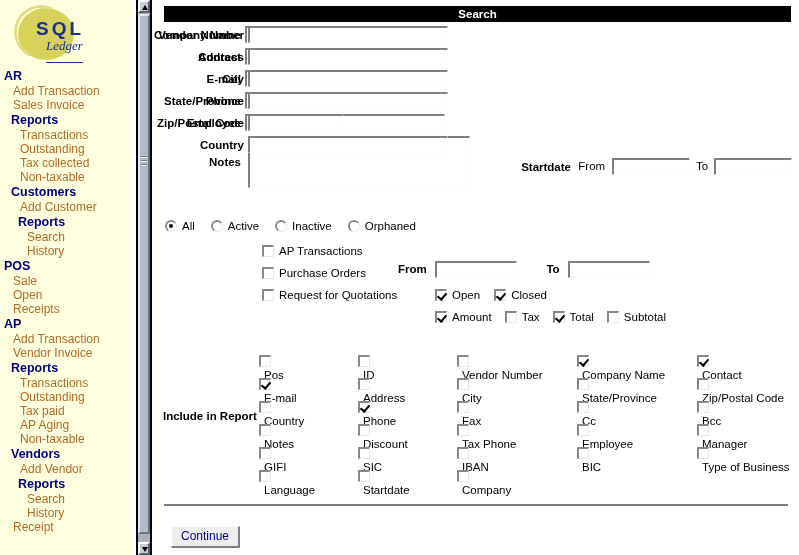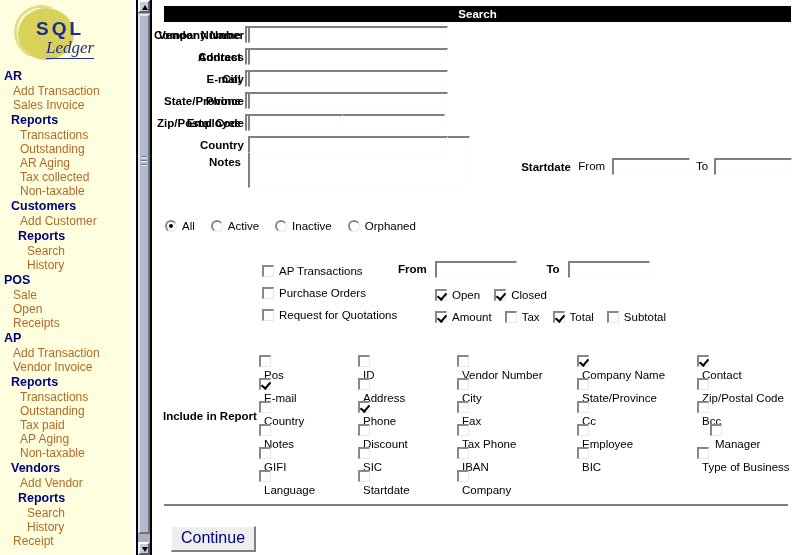--- a/index.html
+++ b/index.html
@@ -61,24 +61,24 @@
     font-weight: bold;
     font-size: 19px;
     letter-spacing: 3px;
     color: #1a2f8f;
   }
   #logo-ledger {
     position: absolute;
     left: 38px; top: 38px;
     font-family: "Liberation Serif", serif;
     font-style: italic;
-    font-size: 17px;
+    font-size: 13px;
     color: #1a2f8f;
     border-bottom: 1px solid #1a2f8f;
-    padding-bottom: 0px;
+    padding-bottom: 8px;
   }
   .nav {
     padding: 0 0 0 0;
     margin: 0;
   }
   .nav-head {
     font-weight: bold;
     color: #00007a;
     font-size: 12.5px;
     line-height: 14px;
@@ -265,21 +265,21 @@
   #continue-btn {
     position: absolute;
     left: 19px; top: 526px;
     padding: 2px 9px 3px 9px;
     background: #eeeeee;
     border-top: 1px solid #ffffff;
     border-left: 1px solid #ffffff;
     border-right: 2px solid #808080;
     border-bottom: 2px solid #808080;
     font-family: "Liberation Sans", sans-serif;
-    font-size: 16px;
+    font-size: 12px;
     color: #000080;
     cursor: pointer;
   }
 </style>
 </head>
 <body>
 
 <div id="app">
 
   <div id="sidebar">
@@ -289,21 +289,20 @@
       <div id="logo-sql">SQL</div>
       <div id="logo-ledger">Ledger</div>
     </div>
     <div class="nav" id="nav-list">
         <div class="nav-head">AR</div>
         <div class="nav-link">Add Transaction</div>
         <div class="nav-link">Sales Invoice</div>
         <div class="nav-head lvl2">Reports</div>
         <div class="nav-link lvl3">Transactions</div>
         <div class="nav-link lvl3">Outstanding</div>
-        <div class="nav-link lvl3">AR Aging</div>
         <div class="nav-link lvl3">Tax collected</div>
         <div class="nav-link lvl3">Non-taxable</div>
         <div class="nav-head lvl2">Customers</div>
         <div class="nav-link lvl3">Add Customer</div>
         <div class="nav-head lvl3">Reports</div>
         <div class="nav-link lvl4">Search</div>
         <div class="nav-link lvl4">History</div>
         <div class="nav-head">POS</div>
         <div class="nav-link">Sale</div>
         <div class="nav-link">Open</div>
@@ -374,21 +373,21 @@
         <span class="lbl" style="display:inline-block; width:92px;">Startdate</span>
         <span style="font-size:11.5px;">From</span>
         <span class="fld" style="width:78px; margin:0 3px 0 3px;"></span>
         <span style="font-size:11.5px;">To</span>
         <span class="fld" style="width:78px; margin-left:3px;"></span>
       </div>
     </div>
 
     <div id="radio-row" style="position:absolute; left:13px; top:219px;"><span style="margin-right: 16px;"><span class="rb on"></span><span class="cbtxt">All</span></span><span style="margin-right: 16px;"><span class="rb"></span><span class="cbtxt">Active</span></span><span style="margin-right: 16px;"><span class="rb"></span><span class="cbtxt">Inactive</span></span><span style="margin-right: 16px;"><span class="rb"></span><span class="cbtxt">Orphaned</span></span></div>
 
-    <div id="docs-block" style="position:absolute; left:110px; top:264px;">
+    <div id="docs-block" style="position:absolute; left:110px; top:244px;">
         <div style="height: 22px;"><span class="cb"></span><span class="cbtxt">AP Transactions</span></div>
         <div style="height: 22px;"><span class="cb"></span><span class="cbtxt">Purchase Orders</span></div>
         <div style="height: 22px;"><span class="cb"></span><span class="cbtxt">Request for Quotations</span></div>
       </div>
 
     <div id="daterange-row" style="position:absolute; left:246px; top:261px;">
       <span style="font-weight:bold; font-size:11.5px;">From</span>
       <span class="fld" style="width:82px; margin:0 26px 0 5px;"></span>
       <span style="font-weight:bold; font-size:11.5px;">To</span>
       <span class="fld" style="width:82px; margin-left:5px;"></span>
@@ -420,21 +419,21 @@
           <span style="position: absolute; left: 99px; top: 0px;"><span class="cb on"></span><span class="cbtxt">Phone</span></span>
           <span style="position: absolute; left: 198px; top: 0px;"><span class="cb"></span><span class="cbtxt">Fax</span></span>
           <span style="position: absolute; left: 318px; top: 0px;"><span class="cb"></span><span class="cbtxt">Cc</span></span>
           <span style="position: absolute; left: 438px; top: 0px;"><span class="cb"></span><span class="cbtxt">Bcc</span></span>
         </div>
         <div style="position: relative; height: 23px;">
           <span style="position: absolute; left: 0px; top: 0px;"><span class="cb"></span><span class="cbtxt">Notes</span></span>
           <span style="position: absolute; left: 99px; top: 0px;"><span class="cb"></span><span class="cbtxt">Discount</span></span>
           <span style="position: absolute; left: 198px; top: 0px;"><span class="cb"></span><span class="cbtxt">Tax Phone</span></span>
           <span style="position: absolute; left: 318px; top: 0px;"><span class="cb"></span><span class="cbtxt">Employee</span></span>
-          <span style="position: absolute; left: 451px; top: 0px;"><span class="cb"></span><span class="cbtxt">Manager</span></span>
+          <span style="position: absolute; left: 438px; top: 0px;"><span class="cb"></span><span class="cbtxt">Manager</span></span>
         </div>
         <div style="position: relative; height: 23px;">
           <span style="position: absolute; left: 0px; top: 0px;"><span class="cb"></span><span class="cbtxt">GIFI</span></span>
           <span style="position: absolute; left: 99px; top: 0px;"><span class="cb"></span><span class="cbtxt">SIC</span></span>
           <span style="position: absolute; left: 198px; top: 0px;"><span class="cb"></span><span class="cbtxt">IBAN</span></span>
           <span style="position: absolute; left: 318px; top: 0px;"><span class="cb"></span><span class="cbtxt">BIC</span></span>
           <span style="position: absolute; left: 438px; top: 0px;"><span class="cb"></span><span class="cbtxt">Type of Business</span></span>
         </div>
         <div style="position: relative; height: 23px;">
           <span style="position: absolute; left: 0px; top: 0px;"><span class="cb"></span><span class="cbtxt">Language</span></span>

